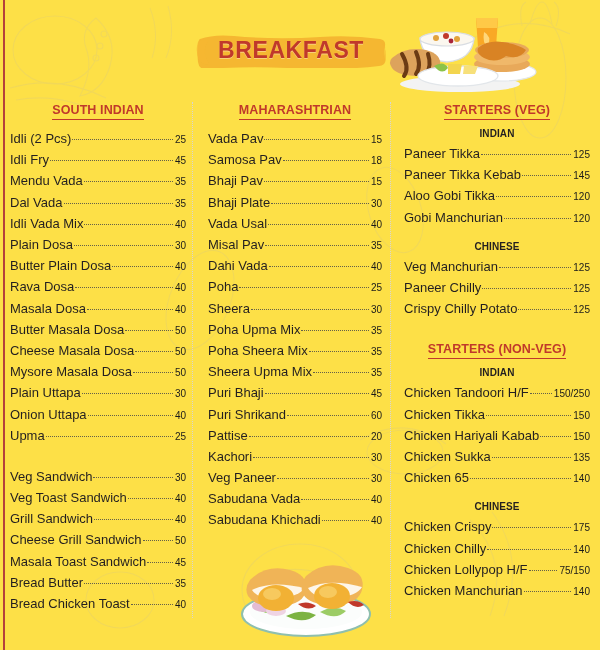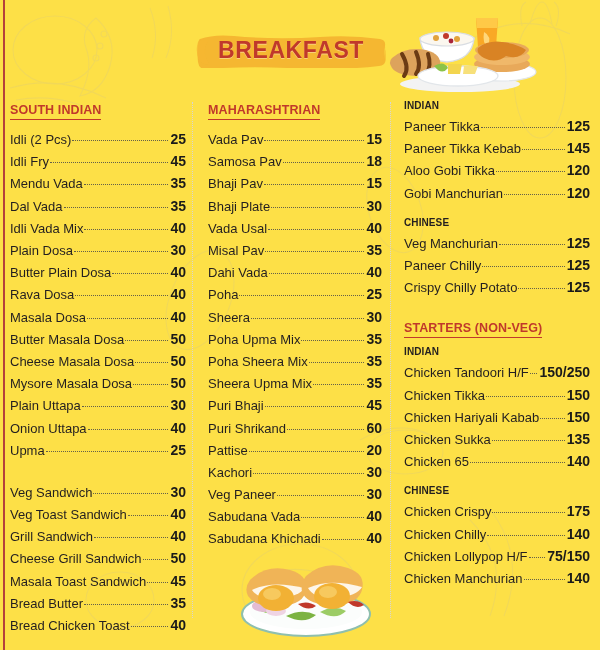--- a/index.html
+++ b/index.html
@@ -73,20 +73,21 @@
   
   .columns {
     position: absolute;
     top: 100px; left: 0;
     width: 600px; height: 550px;
     display: flex;
   }
   .col {
     position: relative;
     padding-right: 10px;
+    text-align: center;
   }
   .col-1 { width: 196px; padding-left: 10px; }
   .col-2 { width: 196px; padding-left: 12px; }
   .col-3 { width: 208px; padding-left: 12px; }
 
   .divider {
     position: absolute;
     top: 2px;
     width: 0;
     height: 516px;
@@ -134,22 +135,22 @@
   .row .leader {
     flex: 1 1 auto;
     min-width: 6px;
     margin: 0 1px;
     border-bottom: 1.6px dotted #4a4a4a;
     transform: translateY(-3px);
     opacity: .85;
   }
   .row .price {
     flex: 0 0 auto;
-    font-weight: bold;
-    font-size: 14px;
+    font-weight: normal;
+    font-size: 10px;
     color: #1a1a1a;
     white-space: nowrap;
     padding-left: 1px;
   }
 
   
   .vadapav {
     position: absolute;
     left: 228px; top: 532px;
     width: 156px; height: 108px;
@@ -450,20 +451,21 @@
           </div>
         <div class="row">
             <span class="name">Sabudana Khichadi</span>
             <span class="leader"></span>
             <span class="price">40</span>
           </div>
       </div>
     </div>
 
     <div class="col col-3">
+      <div class="section-head">STARTERS (VEG)</div>
 
       <div class="sub-head">INDIAN</div>
       <div class="rows">
         <div class="row">
             <span class="name">Paneer Tikka</span>
             <span class="leader"></span>
             <span class="price">125</span>
           </div>
         <div class="row">
             <span class="name">Paneer Tikka Kebab</span>

